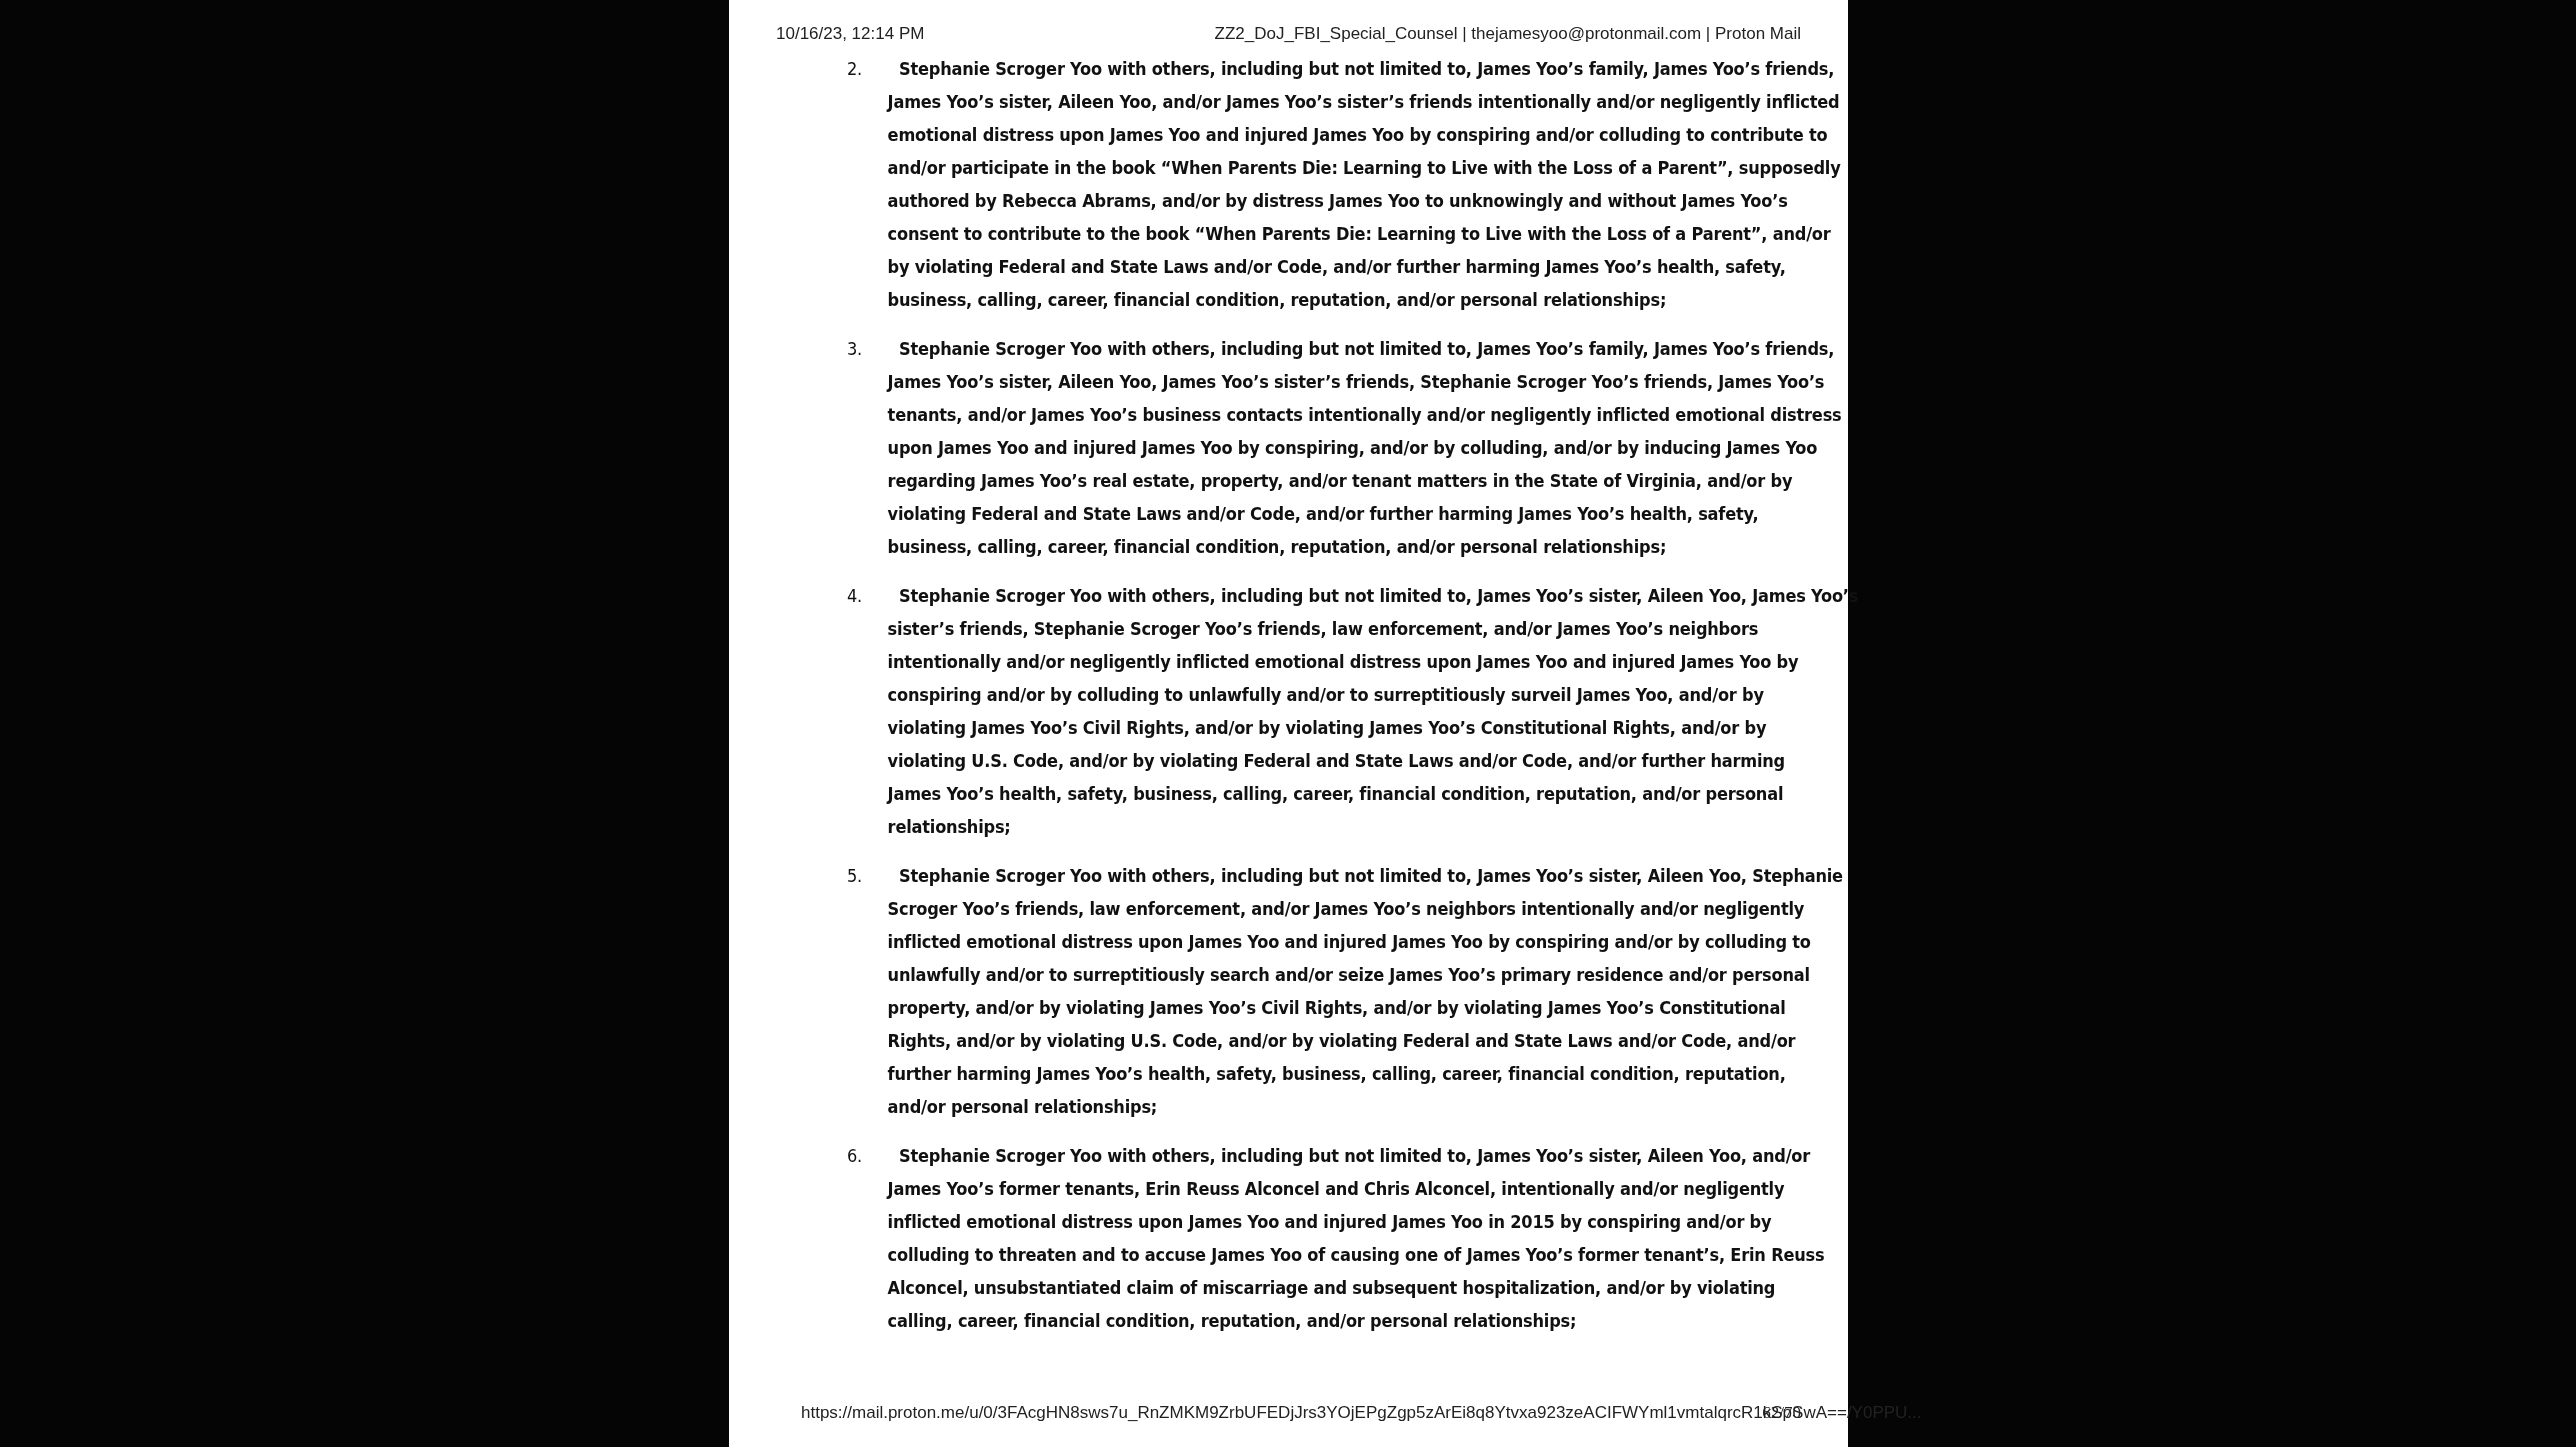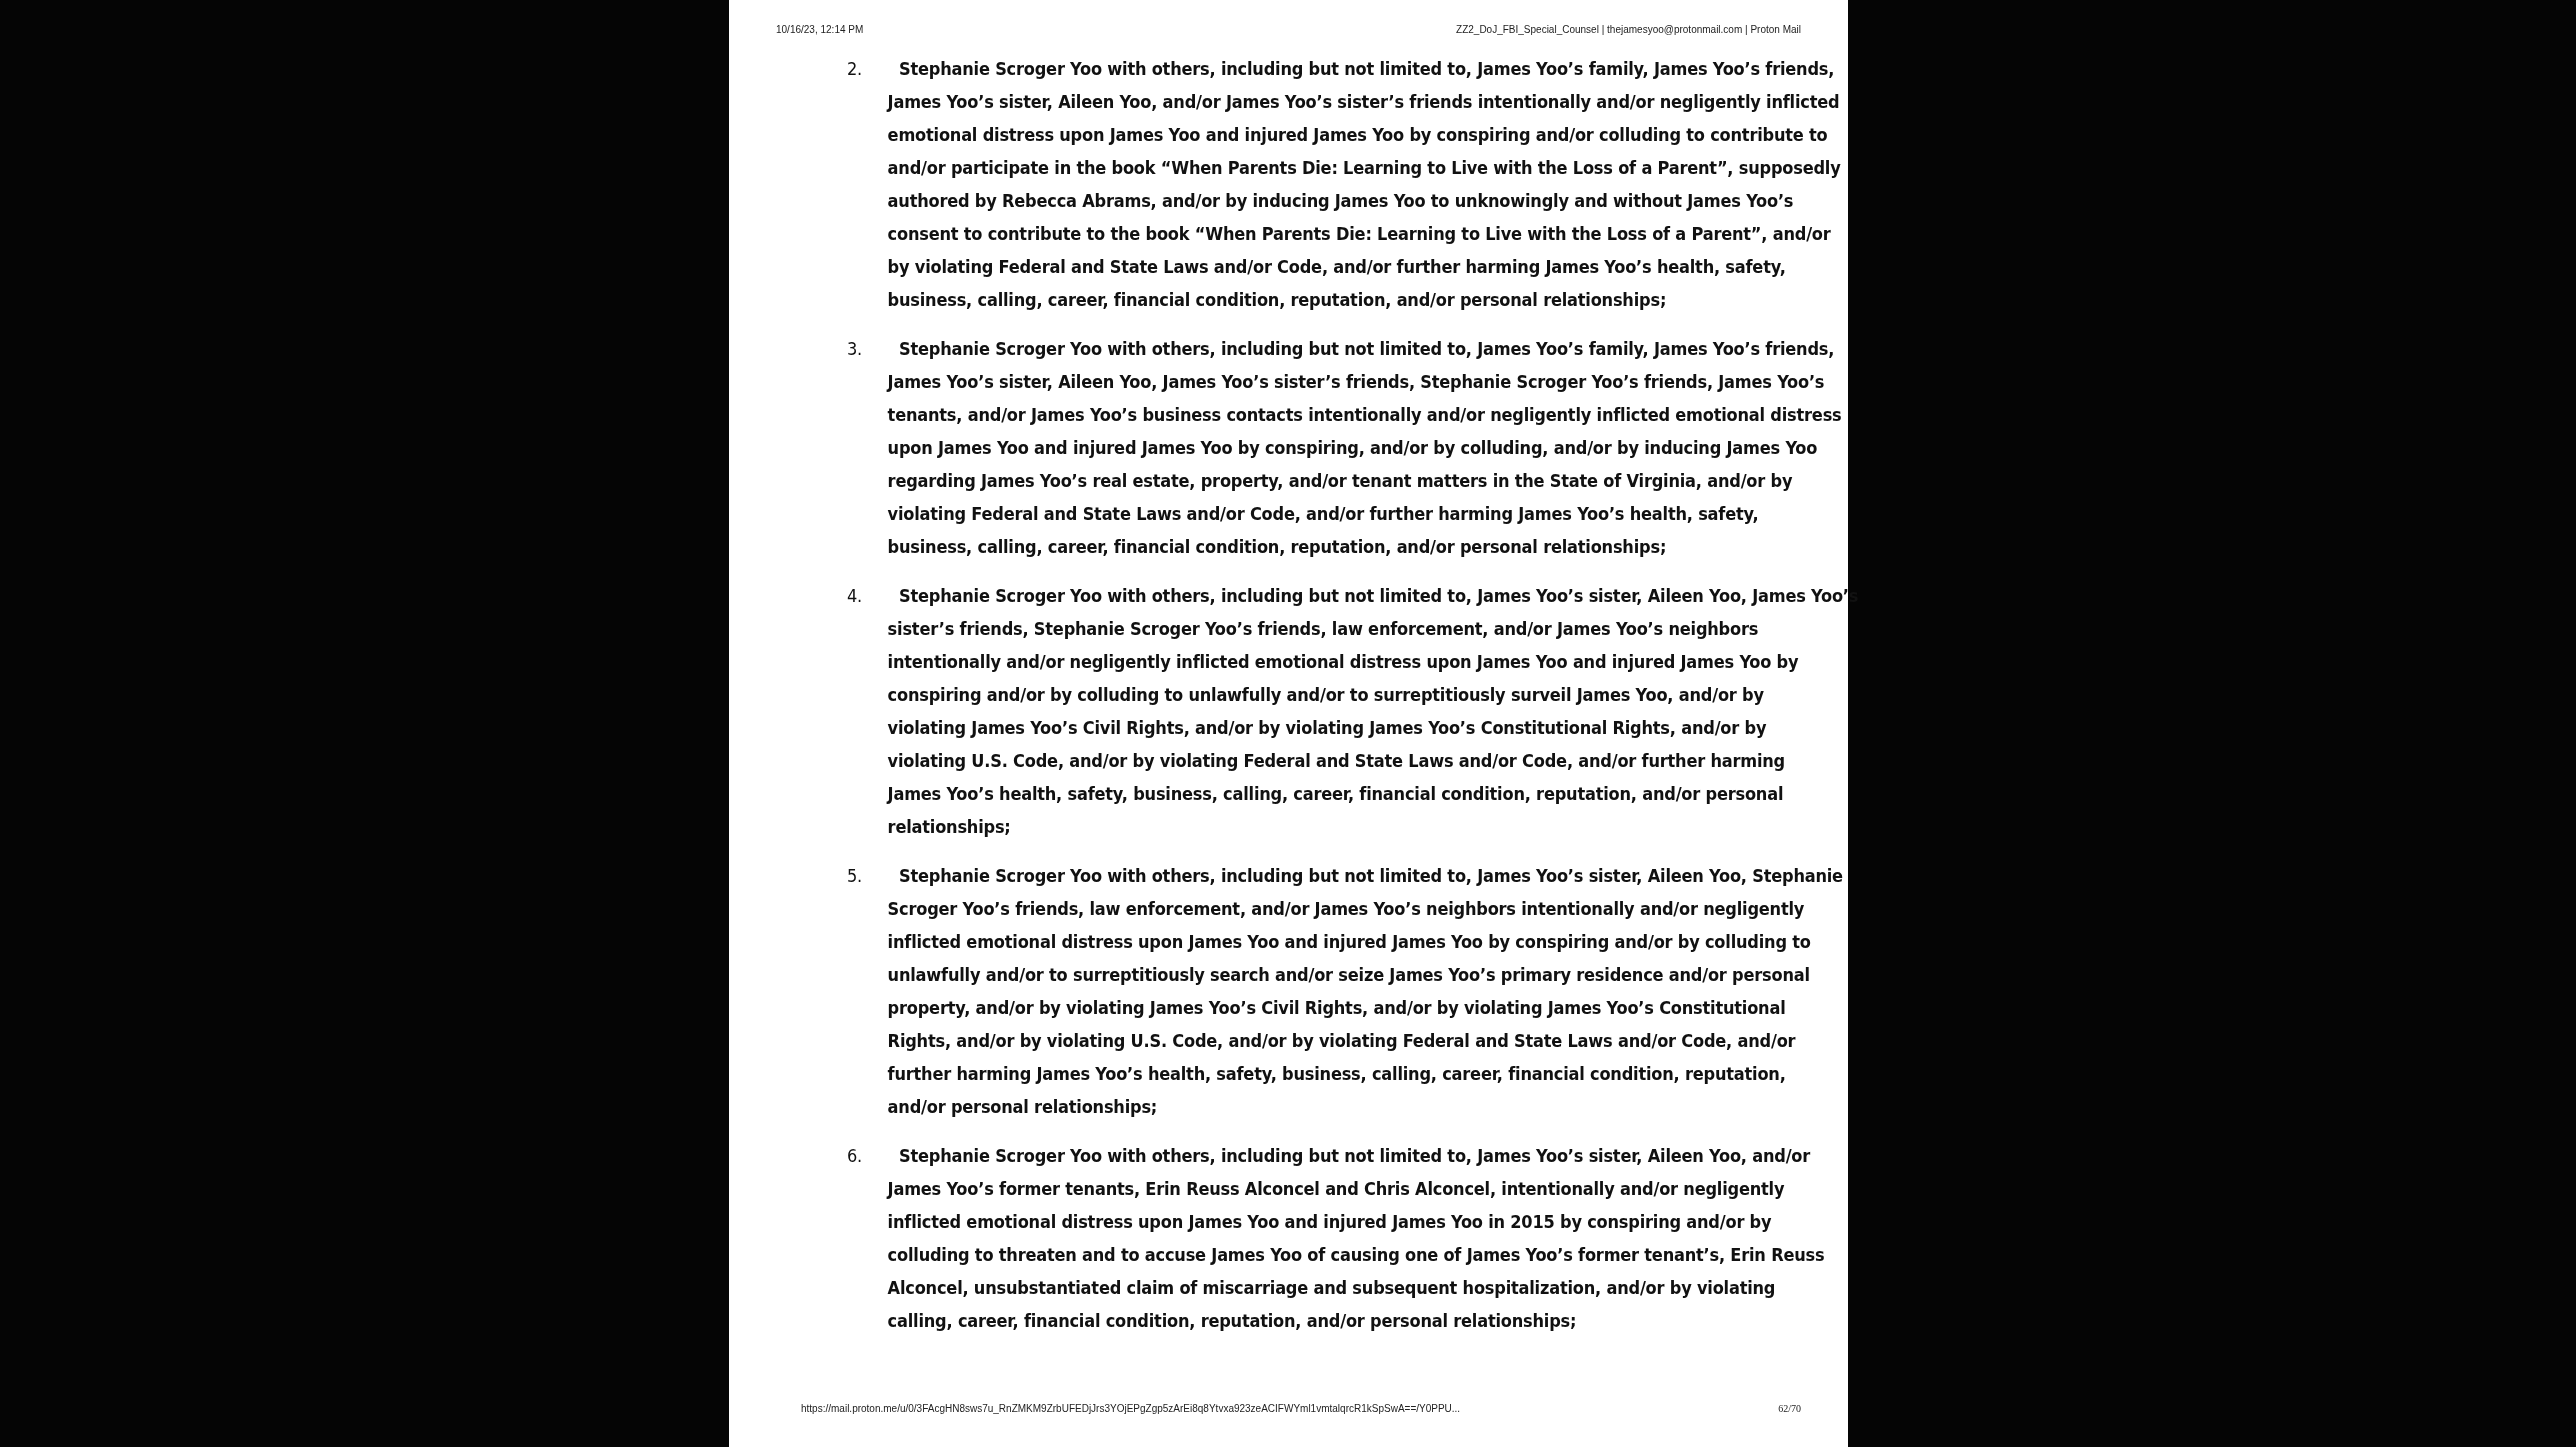--- a/index.html
+++ b/index.html
@@ -16,21 +16,21 @@
       top: 0;
       width: 1119px;
       height: 1448px;
       background: #ffffff;
     }
     .print-header, .print-footer {
       position: absolute;
       left: 47px;
       right: 47px;
       font-family: "Liberation Sans", sans-serif;
-      font-size: 10px;
+      font-size: 17px;
       color: #222;
       white-space: nowrap;
     }
     .print-header { top: 24px; height: 20px; }
     .print-footer { top: 1403px; height: 20px; }
     .hdr-date { position: absolute; left: 0; top: 0; }
     .hdr-title { position: absolute; left: 0; right: 0; top: 0; text-align: right; }
     .ftr-url { position: absolute; left: 0; top: 0; margin-left: 25px; }
     .ftr-page { position: absolute; right: 0; top: 0; font-family: Liberation Serif, serif; }
 
@@ -80,21 +80,21 @@
 
   <div class="doc-body">
 
     <div class="item">
       <span class="item-num">2.</span>
       <div class="item-text">
         <span class="line">Stephanie Scroger Yoo with others, including but not limited to, James Yoo’s family, James Yoo’s friends,</span>
         <span class="line">James Yoo’s sister, Aileen Yoo, and/or James Yoo’s sister’s friends intentionally and/or negligently inflicted</span>
         <span class="line">emotional distress upon James Yoo and injured James Yoo by conspiring and/or colluding to contribute to</span>
         <span class="line">and/or participate in the book “When Parents Die: Learning to Live with the Loss of a Parent”, supposedly</span>
-        <span class="line">authored by Rebecca Abrams, and/or by inducing James Yoo to unknowingly and without James Yoo’s</span>
+        <span class="line">authored by Rebecca Abrams, and/or by distress James Yoo to unknowingly and without James Yoo’s</span>
         <span class="line">consent to contribute to the book “When Parents Die: Learning to Live with the Loss of a Parent”, and/or</span>
         <span class="line">by violating Federal and State Laws and/or Code, and/or further harming James Yoo’s health, safety,</span>
         <span class="line">business, calling, career, financial condition, reputation, and/or personal relationships;</span>
       </div>
     </div>
 
     <div class="item">
       <span class="item-num">3.</span>
       <div class="item-text">
         <span class="line">Stephanie Scroger Yoo with others, including but not limited to, James Yoo’s family, James Yoo’s friends,</span>

